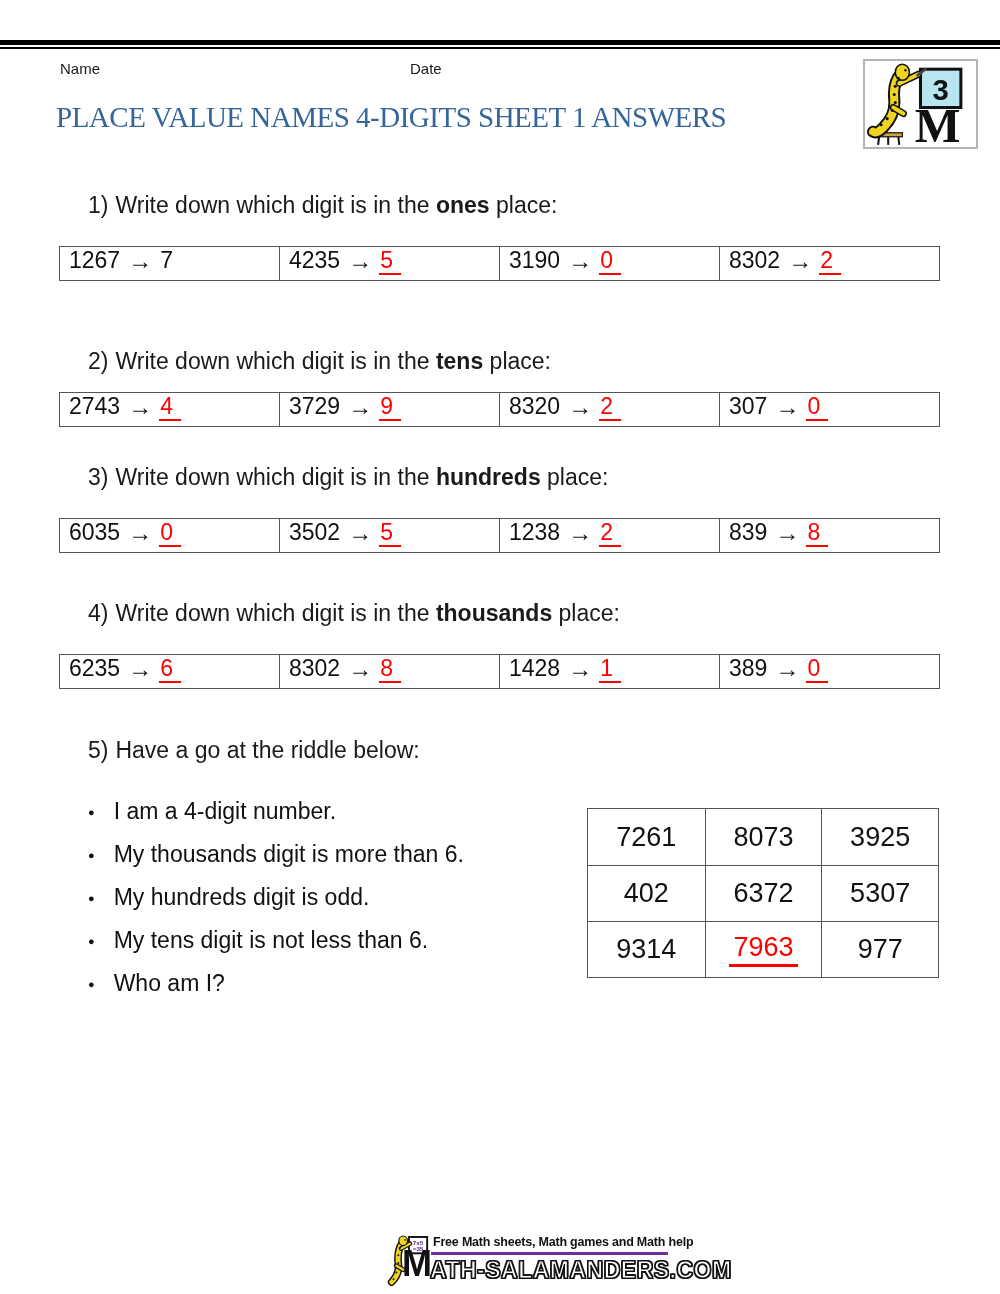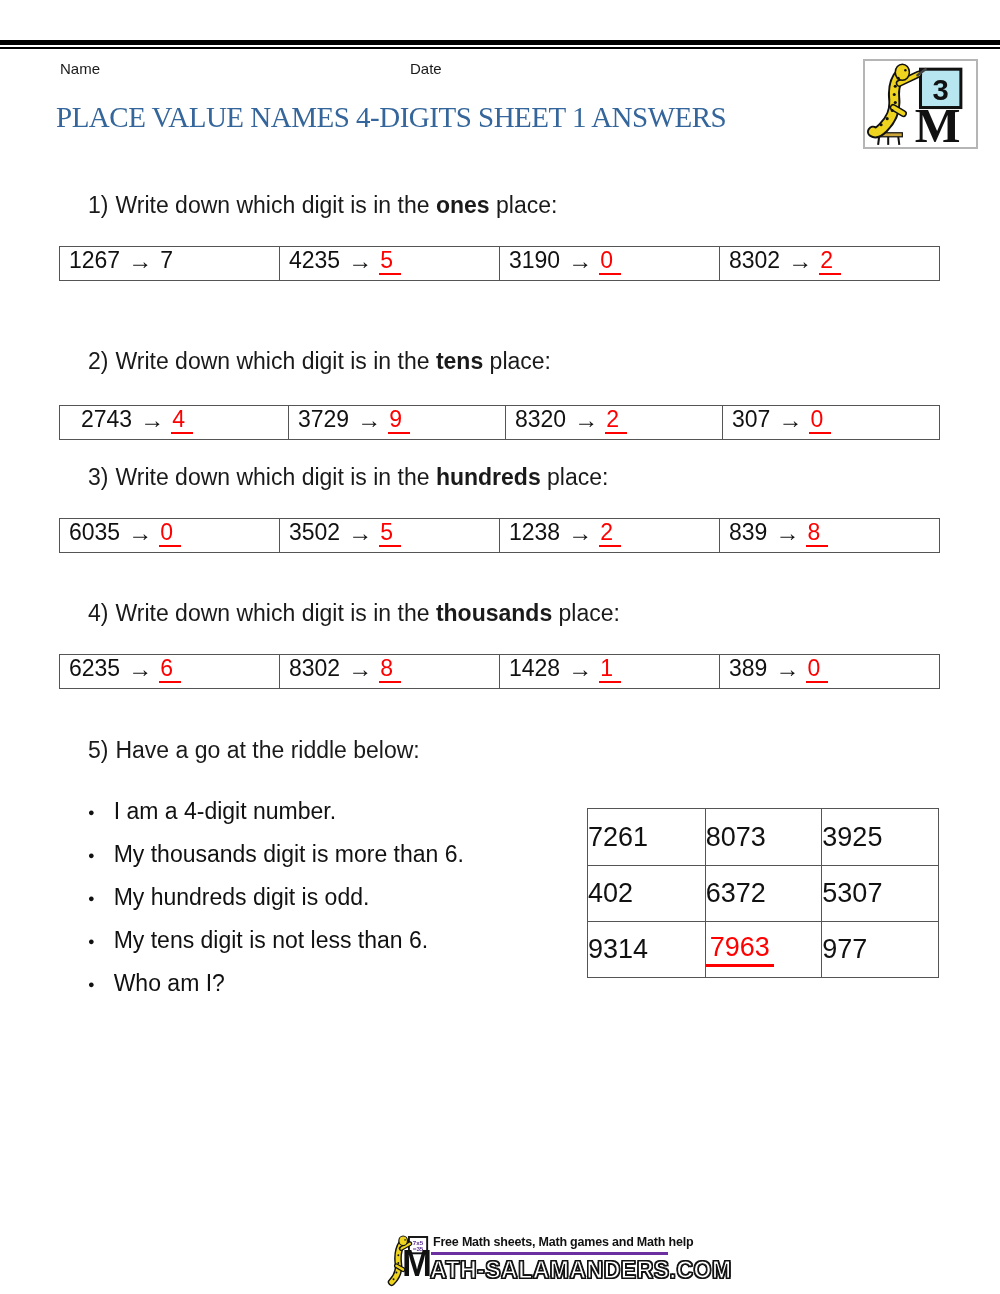--- a/index.html
+++ b/index.html
@@ -33,40 +33,40 @@
 
   
   .q-head { left:88px; font-size:23px; color:#1a1a1a; white-space:nowrap; }
   .q-head .qnum { margin-right:7px; }
   #qh0 { top:192px; } #qh1 { top:348px; } #qh2 { top:464px; }
   #qh3 { top:600px; } #qh4 { top:737px; }
 
   
   .qtable { left:59px; width:881px; height:35px; display:flex;
             border:1px solid #555; box-sizing:border-box; background:#fff; }
-  #qt0 { top:246px; } #qt1 { top:405px;padding-left:12px; } #qt2 { top:518px; } #qt3 { top:654px; }
+  #qt0 { top:246px; } #qt1 { top:392px; } #qt2 { top:518px; } #qt3 { top:654px; }
   .qcell { flex:1; display:flex; align-items:flex-start; padding-left:9px;
            border-left:1px solid #555; font-size:23px; color:#111; overflow:hidden; }
   .qcell:first-child { border-left:none; }
   .arrow { font-weight:bold; font-size:24px; margin:0 7px 0 8px; }
   .ans { color:#ff0000; display:inline-block; min-width:21px; line-height:26px;
          border-bottom:2.5px solid #ff0000; padding-left:1px; }
   .ans.plain { color:#111; border-bottom:none; min-width:0; }
 
   
   #bullets { left:88px; top:790px; }
   .bullet { height:43px; display:flex; align-items:center; font-size:23px; color:#111; white-space:nowrap; }
   .bullet::before { content:"●"; font-size:11px; margin-right:19px; color:#111; }
 
   
   #riddle-grid { left:587px; top:808px; width:352px; height:170px;
                  display:grid; grid-template-columns:repeat(3,1fr);
                  grid-template-rows:repeat(3,1fr);
                  border:1px solid #555; box-sizing:border-box; background:#fff; }
-  .gcell { display:flex; align-items:center; justify-content:flex-start;
+  .gcell { display:flex; align-items:center; justify-content:center;
            font-size:27px; color:#111;
            border-left:1px solid #555; border-top:1px solid #555; }
   .gcell:nth-child(3n+1) { border-left:none; }
   .gcell:nth-child(-n+3) { border-top:none; }
   .gans { color:#ff0000; border-bottom:3px solid #ff0000; padding:0 4px 1px 4px; }
 
   
   #footer-sala { left:383px; top:1233px; width:48px; height:56px; }
   #footer-tagline { left:433px; top:1235px; font-size:12.5px; font-weight:bold;
                     letter-spacing:-0.2px; color:#111; white-space:nowrap; }

